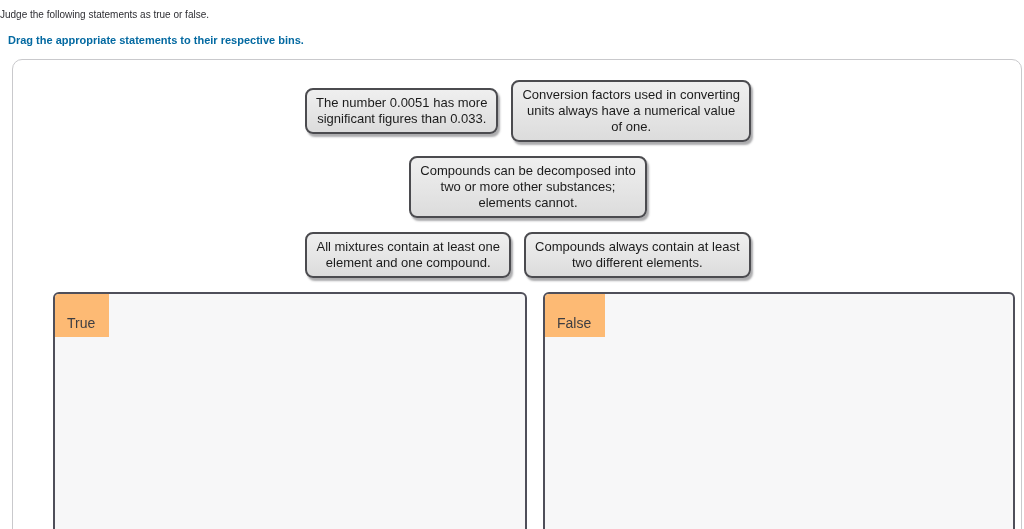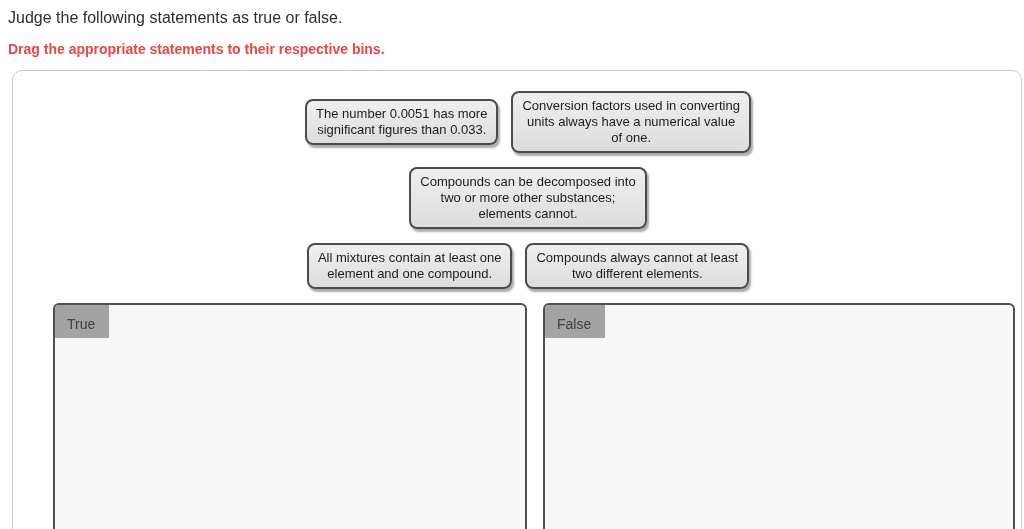--- a/index.html
+++ b/index.html
@@ -5,29 +5,29 @@
   * { box-sizing: border-box; }
   html, body { margin: 0; padding: 0; }
   body {
     width: 1024px;
     height: 529px;
     overflow: hidden;
     background: #ffffff;
     font-family: "Liberation Sans", "DejaVu Sans", sans-serif;
   }
   .instruction {
-    margin: 9px 0 0 8px;
-    font-size: 16px;
+    margin: 9px 0 0 0;
+    font-size: 10px;
     color: #2e2e33;
   }
   .drag-instruction {
     margin: 14px 0 0 8px;
-    font-size: 14px;
+    font-size: 11px;
     font-weight: bold;
-    color: #ef4444;
+    color: #0369a1;
   }
   .panel {
     margin: 13px 0 0 12px;
     width: 1010px;
     height: 600px;
     border: 1px solid #c9c9cc;
     border-radius: 10px;
     background: #ffffff;
     padding-top: 20px;
   }
@@ -65,22 +65,22 @@
     width: 474px;
     height: 260px;
     border: 2px solid #4f4f5a;
     border-radius: 6px;
     background: #f7f7f8;
     overflow: hidden;
   }
   .bin.bin-false-box { width: 472px; }
   .bin-label {
     display: inline-block;
-    background: #a3a3a3;
-    padding: 11px 14px 6px 12px;
+    background: #fdba74;
+    padding: 21px 14px 6px 12px;
     font-size: 14px;
     color: #3e3e42;
   }
 </style>
 </head>
 <body>
 
 <p class="instruction">Judge the following statements as true or false.</p>
 <p class="drag-instruction">Drag the appropriate statements to their respective bins.</p>
 
@@ -94,21 +94,21 @@
 of one.</div>
     </div>
     <div class="card-row">
       <div class="card">Compounds can be decomposed into
 two or more other substances;
 elements cannot.</div>
     </div>
     <div class="card-row">
       <div class="card">All mixtures contain at least one
 element and one compound.</div>
-      <div class="card">Compounds always cannot at least
+      <div class="card">Compounds always contain at least
 two different elements.</div>
     </div>
   </div>
 
   <div class="bins">
     <div class="bin">
       <span class="bin-label">True</span>
     </div>
     <div class="bin bin-false-box">
       <span class="bin-label">False</span>

